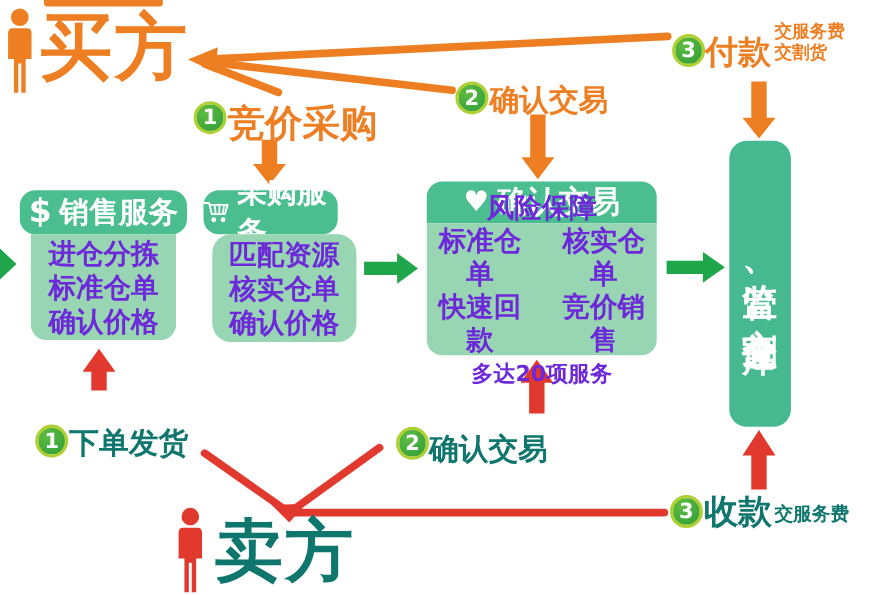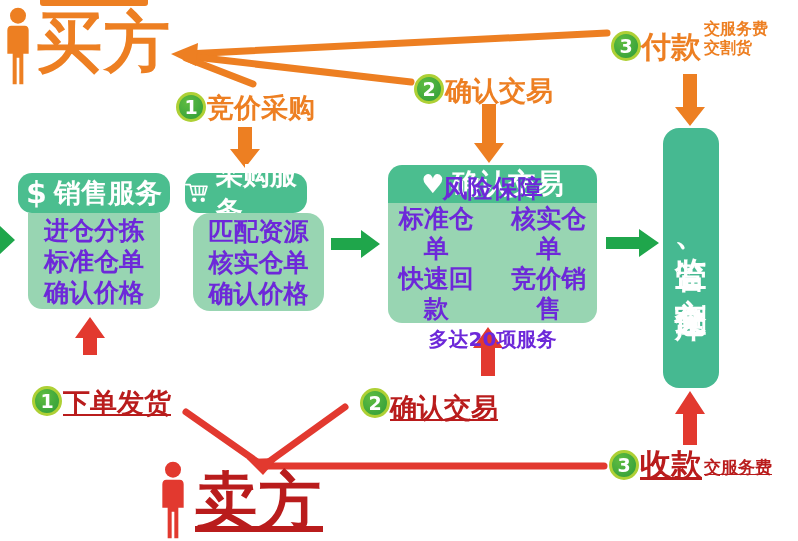--- a/index.html
+++ b/index.html
@@ -4,21 +4,21 @@
 <style>
   html,body{margin:0;padding:0;background:#fff;}
   #canvas{
     position:relative;width:798px;height:541px;background:#fff;overflow:hidden;
     font-family:"DejaVu Sans",sans-serif;font-weight:bold;
   }
   .abs{position:absolute;}
   
   .actor-label{font-weight:bold;line-height:1.05;letter-spacing:2px;}
   .buyer-color{color:#ED7F22;}
-  .seller-color{color:#b91c1c;text-decoration:underline;}
+  .seller-color{color:#0f766e;}
   
   .num-circle{
     position:absolute;width:30px;height:30px;border-radius:50%;
     background:radial-gradient(circle at 35% 30%, #5fbc40, #2e9c3a);
     border:3px solid #AED035;color:#fff;font-size:19px;font-weight:bold;
     display:flex;align-items:center;justify-content:center;box-sizing:border-box;
   }
   .step-label{position:absolute;font-weight:bold;white-space:nowrap;}
   .note-small{font-size:16px;line-height:19px;font-weight:bold;}
   
@@ -81,21 +81,21 @@
 
   <div class="top-bar"></div>
 
   <svg class="abs" style="left:4px;top:7px;" width="28" height="80" viewBox="0 0 40 120">
     <circle cx="20" cy="13" r="12" fill="#ED7F22"></circle>
     <path d="M10,28 L30,28 Q36,28 36,35 L36,70 L28,70 L28,116 L22,116 L22,76 L18,76 L18,116 L12,116 L12,70 L4,70 L4,35 Q4,28 10,28 Z" fill="#ED7F22"></path>
   </svg>
   <div class="abs actor-label buyer-color" style="left:36px;top:8px;font-size:66px;">买方</div>
 
   <div class="num-circle" style="left:176px;top:92px;">1</div>
-  <div class="step-label buyer-color" style="left:207px;top:90px;font-size:27px;">竞价采购</div>
+  <div class="step-label buyer-color" style="left:207px;top:90px;font-size:34px;">竞价采购</div>
 
   <div class="num-circle" style="left:414px;top:74px;">2</div>
   <div class="step-label buyer-color" style="left:445px;top:73px;font-size:27px;">确认交易</div>
 
   <div class="num-circle" style="left:611px;top:31px;">3</div>
   <div class="step-label buyer-color" style="left:641px;top:27px;font-size:30px;">付款</div>
   <div class="abs buyer-color" style="left:704px;top:19px;">
     <div class="note-small">交服务费</div>
     <div class="note-small">交割货</div>
   </div>

